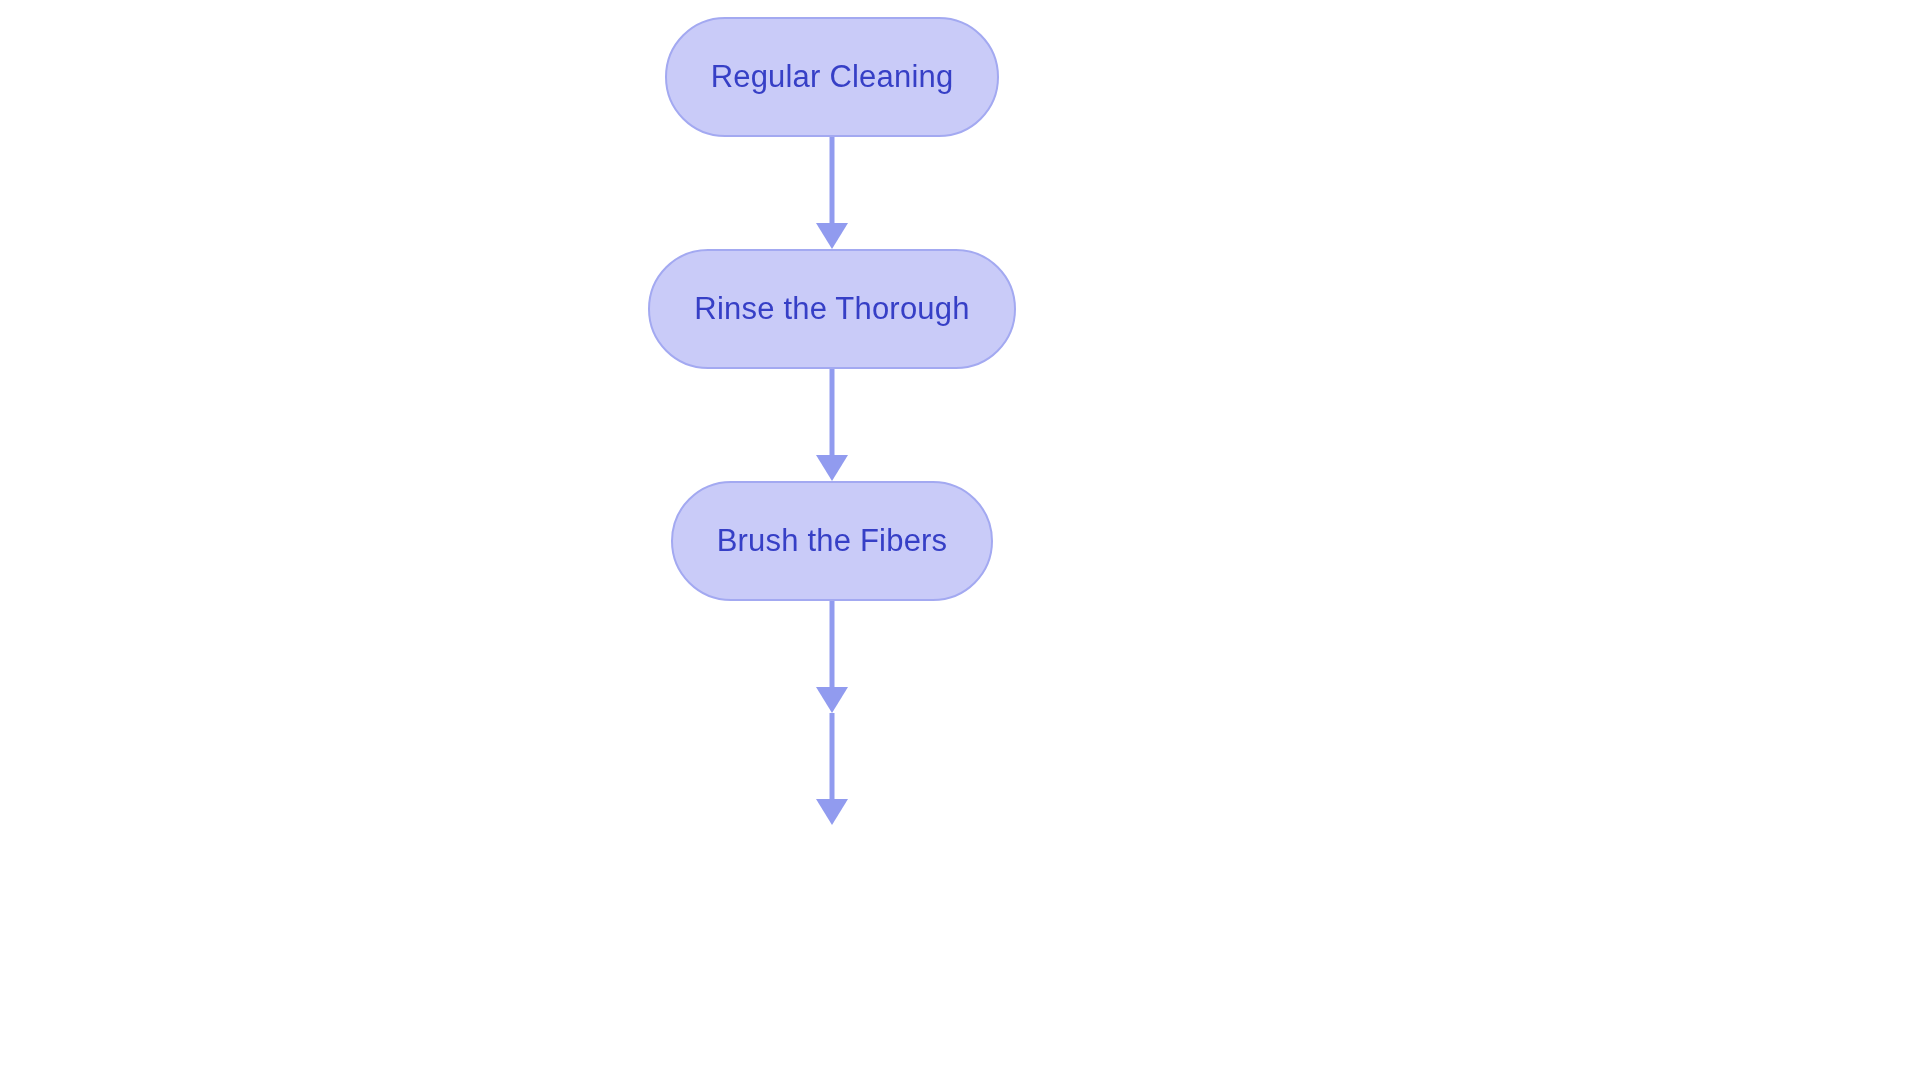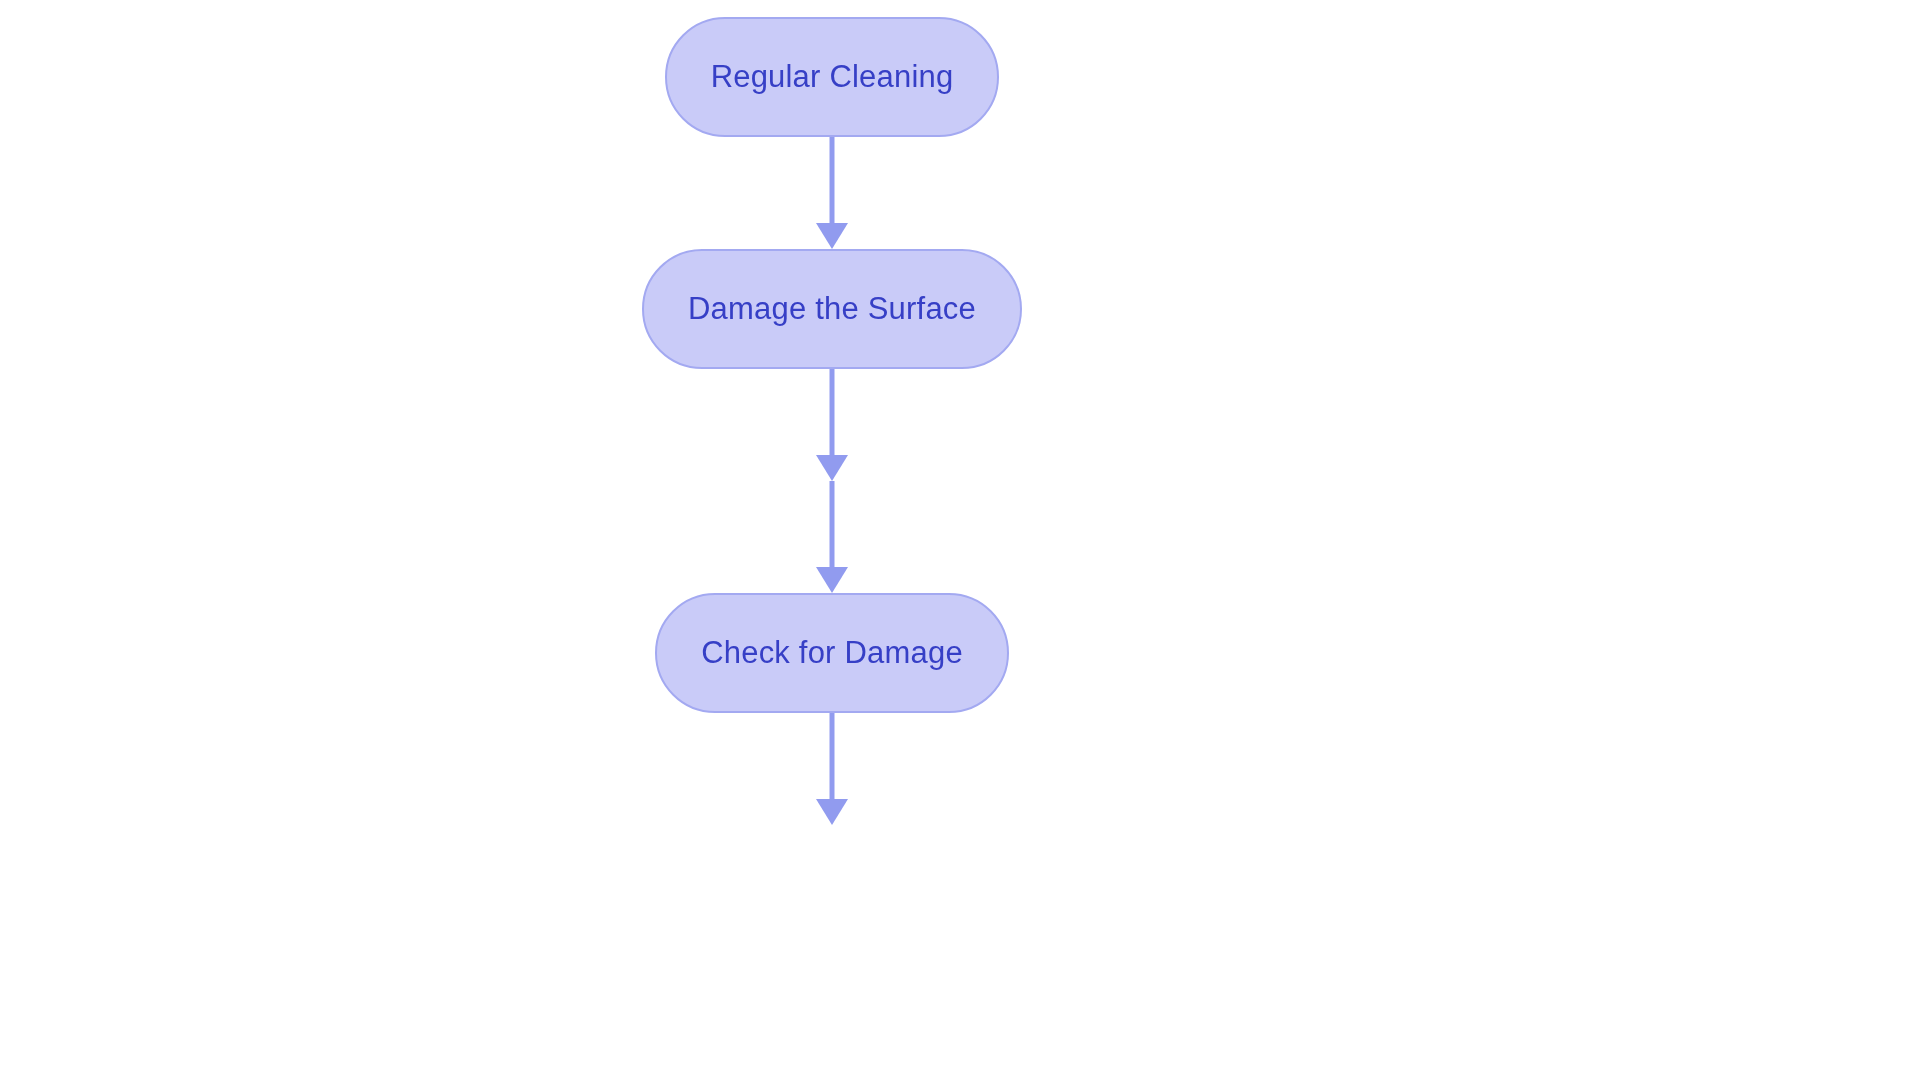--- a/index.html
+++ b/index.html
@@ -74,37 +74,37 @@
   <div class="node">
     <span>Regular Cleaning</span>
   </div>
 
   <div class="edge">
     <div class="shaft"></div>
     <div class="head"></div>
   </div>
 
   <div class="node">
-    <span>Damage the Surface</span>
+    <span>Rinse the Thorough</span>
+  </div>
+
+  <div class="edge">
+    <div class="shaft"></div>
+    <div class="head"></div>
+  </div>
+
+  <div class="node">
+    <span>Brush the Fibers</span>
   </div>
 
   <div class="edge">
     <div class="shaft"></div>
     <div class="head"></div>
   </div>
 
 
   <div class="edge">
     <div class="shaft"></div>
     <div class="head"></div>
   </div>
 
-  <div class="node">
-    <span>Check for Damage</span>
-  </div>
-
-  <div class="edge">
-    <div class="shaft"></div>
-    <div class="head"></div>
-  </div>
-
 
 </div>
 
 </body></html>

